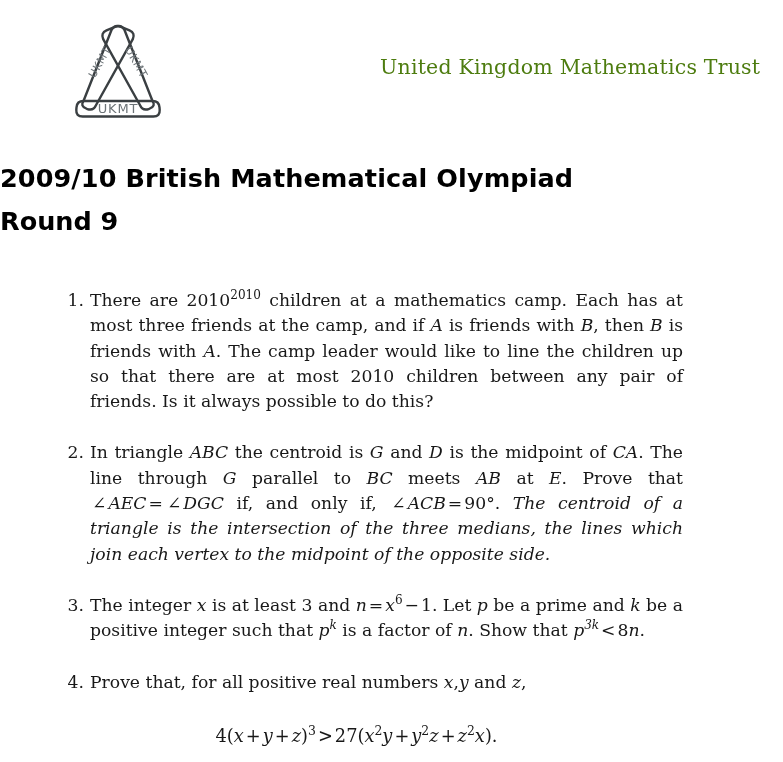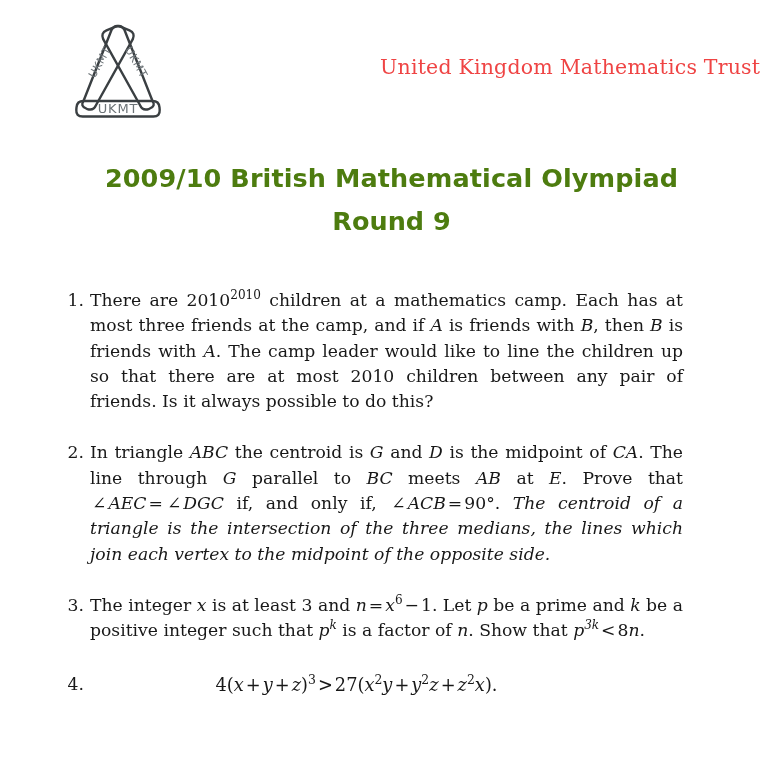--- a/index.html
+++ b/index.html
@@ -34,34 +34,34 @@
   }
   #org-title {
     position: absolute;
     left: 380px;
     top: 43px;
     width: 320px;
     text-align: center;
     font-family: "DejaVu Serif", "Liberation Serif", serif;
     font-size: 20.5px;
     letter-spacing: 0.2px;
-    color: #ef4444;
+    color: #4d7c0f;
     white-space: nowrap;
   }
 
   
   #doc-title {
     position: absolute;
     top: 160px;
     left: 0;
     width: 783px;
-    text-align: center;
+    text-align: left;
     font-family: "DejaVu Sans", "Liberation Sans", sans-serif;
     font-weight: bold;
-    color: #4d7c0f;
+    color: #000000;
   }
   #doc-title .line1 {
     display: block;
     font-size: 25.5px;
     letter-spacing: 0.1px;
     line-height: 36px;
   }
   #doc-title .line2 {
     display: block;
     font-size: 25.5px;
@@ -170,17 +170,18 @@
     <span class="prob-body"><span>In triangle </span><span class="mi">ABC</span><span> the centroid is </span><span class="mi">G</span><span> and </span><span class="mi">D</span><span> is the midpoint of </span><span class="mi">CA</span><span>. The line through </span><span class="mi">G</span><span> parallel to </span><span class="mi">BC</span><span> meets </span><span class="mi">AB</span><span> at </span><span class="mi">E</span><span>. Prove that </span><span class="nobr"><span class="mo">∠</span><span class="mi">AEC</span></span><span class="mo">=</span><span class="nobr"><span class="mo">∠</span><span class="mi">DGC</span></span><span> if, and only if, </span><span class="nobr"><span class="mo">∠</span><span class="mi">ACB</span></span><span class="mo">=</span><span class="nobr"><span class="mn">90</span><span class="deg">°</span></span><span>. </span><span class="note">The centroid of a triangle is the intersection of the three medians, the lines which join each vertex to the midpoint of the opposite side.</span></span>
   </div>
 
   <div class="problem">
     <span class="prob-num">3.</span>
     <span class="prob-body"><span>The integer </span><span class="mi">x</span><span> is at least 3 and </span><span class="mi">n</span><span class="mo">=</span><span class="nobr"><span class="mi">x</span><sup class="sup mn">6</sup></span><span class="mo">−</span><span class="mn">1</span><span>. Let </span><span class="mi">p</span><span> be a prime and </span><span class="mi">k</span><span> be a positive integer such that </span><span class="nobr"><span class="mi">p</span><sup class="sup mi">k</sup></span><span> is a factor of </span><span class="mi">n</span><span>. Show that </span><span class="nobr"><span class="mi">p</span><sup class="sup mi">3k</sup></span><span class="mo">&lt;</span><span class="nobr"><span class="mn">8</span><span class="mi">n</span></span><span>.</span></span>
   </div>
 
   <div class="problem">
     <span class="prob-num">4.</span>
+    <span class="prob-body"><span>Prove that, for all positive real numbers </span><span class="mi">x</span><span>,</span><span class="mi">y</span><span> and </span><span class="mi">z</span><span>,</span></span>
 
     <span class="display-eq"><span class="mn">4</span><span class="mn">(</span><span class="mi">x</span><span class="mo">+</span><span class="mi">y</span><span class="mo">+</span><span class="mi">z</span><span class="mn">)</span><sup class="sup mn">3</sup><span class="mo">&gt;</span><span class="mn">27</span><span class="mn">(</span><span class="mi">x</span><sup class="sup mn">2</sup><span class="mi">y</span><span class="mo">+</span><span class="mi">y</span><sup class="sup mn">2</sup><span class="mi">z</span><span class="mo">+</span><span class="mi">z</span><sup class="sup mn">2</sup><span class="mi">x</span><span class="mn">)</span><span class="mn">.</span></span>
   </div>
 
 </div>
 
 </body></html>

